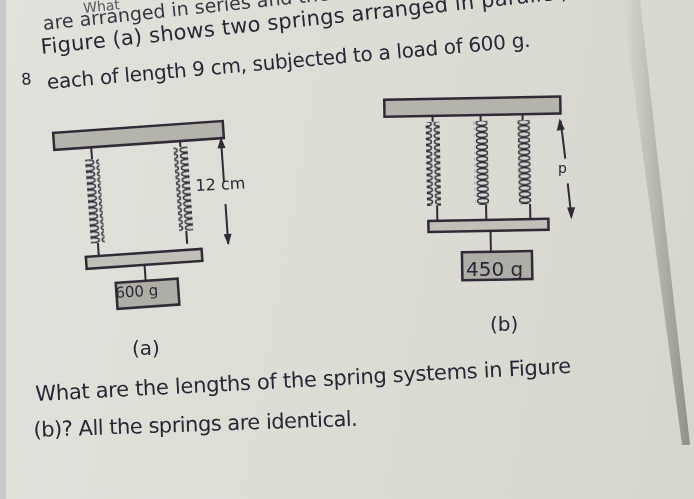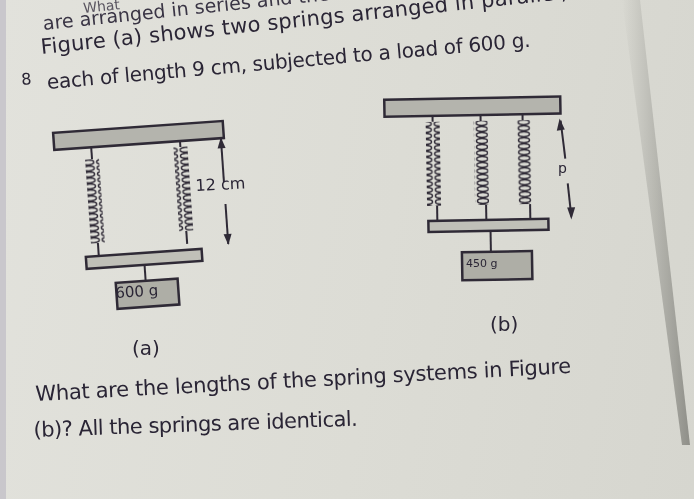--- a/index.html
+++ b/index.html
@@ -94,21 +94,21 @@
       <line x1="562" y1="122" x2="566" y2="160" stroke="#2f2a36" stroke-width="2"></line>
       <polygon points="561,120 558,132 566,131" fill="#2f2a36"></polygon>
       <line x1="568" y1="185" x2="571" y2="218" stroke="#2f2a36" stroke-width="2"></line>
       <polygon points="571,221 567,209 575,209" fill="#2f2a36"></polygon>
     </g>
   </svg>
 
   <div class="txt" style="left:196px; top:176px; font-size:16px; transform: rotate(-3deg);">12 cm</div>
   <div class="txt" style="left:116px; top:284px; font-size:15px; transform: rotate(-4deg);">600 g</div>
   <div class="txt" style="left:558px; top:160px; font-size:14px;">p</div>
-  <div class="txt" style="left:466px; top:257px; font-size:11px;">450 g</div>
+  <div class="txt" style="left:466px; top:257px; font-size:20px;">450 g</div>
 
   <div class="txt" style="left:132px; top:336px; font-size:20px;">(a)</div>
   <div class="txt" style="left:490px; top:312px; font-size:20px;">(b)</div>
 
   <div class="txt" style="left:36px; top:382px; font-size:21px; transform: rotate(-3deg); letter-spacing:-0.3px;">What are the lengths of the spring systems in Figure</div>
   <div class="txt" style="left:34px; top:418px; font-size:21px; transform: rotate(-2deg); letter-spacing:-0.5px;">(b)? All the springs are identical.</div>
 
 </div>
 
 </body></html>

